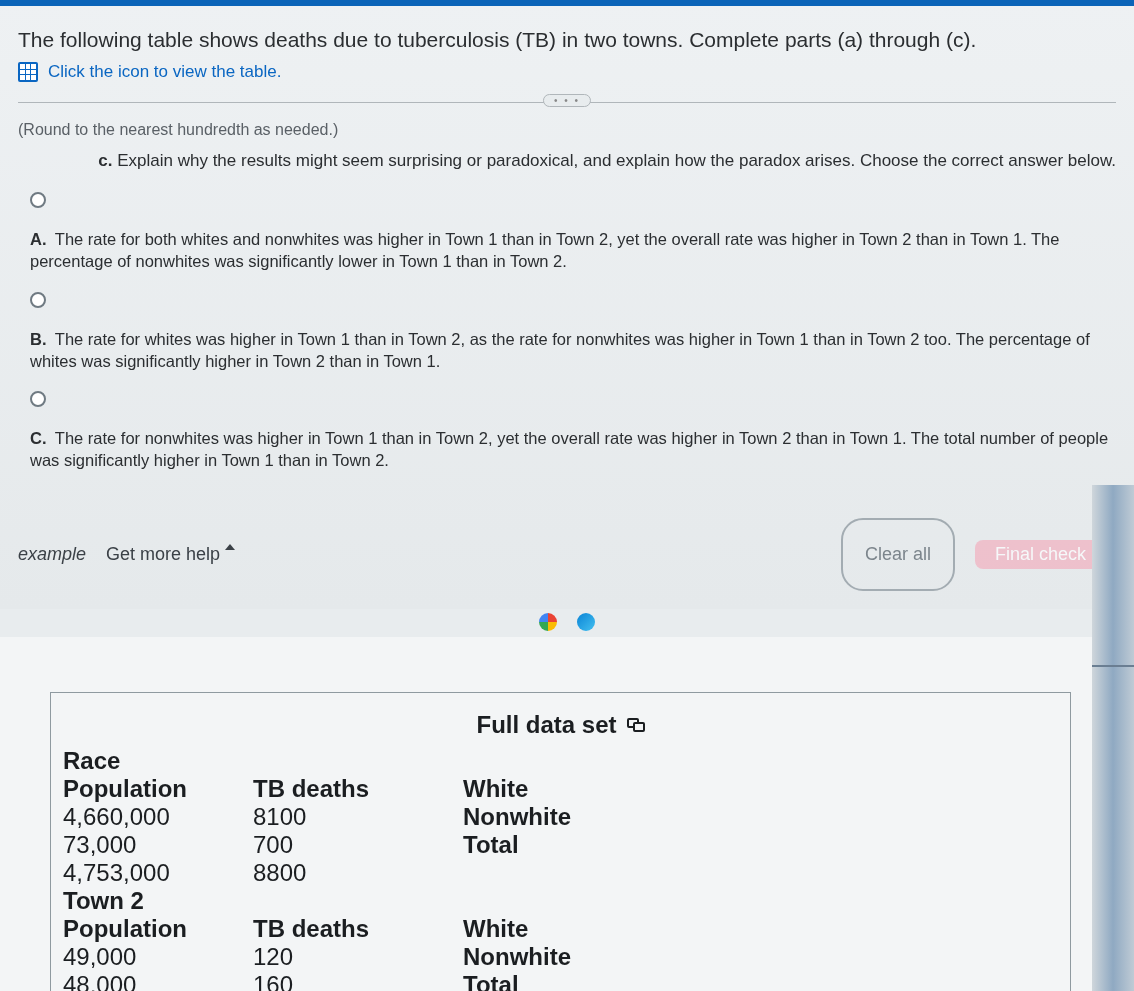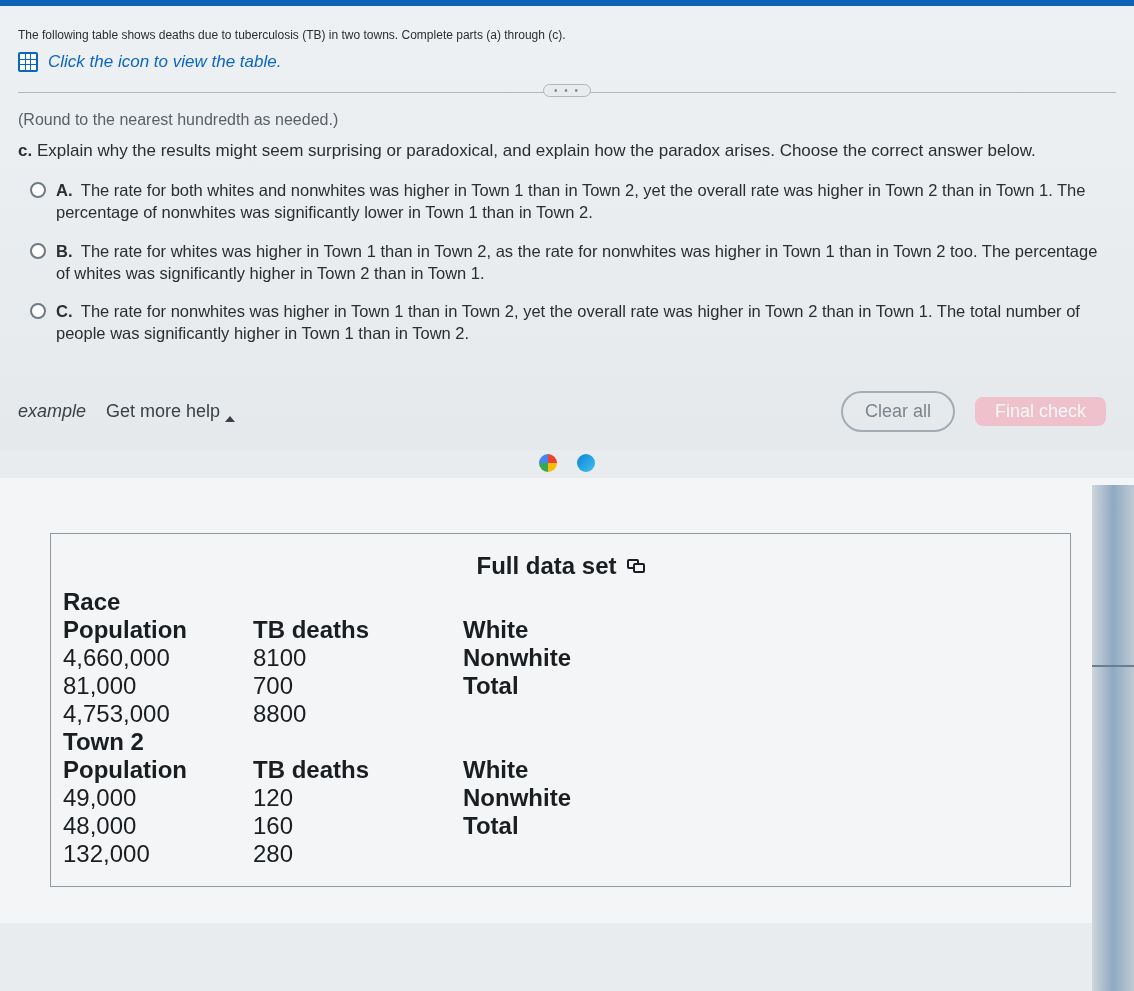--- a/index.html
+++ b/index.html
@@ -22,21 +22,21 @@
   }
   .top-bar {
     height: 6px;
     background: #0b64b8;
     position: absolute;
     top: 0;
     left: 0;
     right: 0;
   }
   .intro {
-    font-size: 12px;
+    font-size: 21px;
     color: #2b2e31;
     margin: 10px 0 10px 0;
   }
   .view-link {
     display: flex;
     align-items: center;
     gap: 10px;
     margin-bottom: 20px;
   }
   .grid-icon {
@@ -49,21 +49,20 @@
     gap: 1px;
     padding: 2px;
     border-radius: 2px;
   }
   .grid-icon span {
     background: #fff;
   }
   .view-text {
     color: #0a66c2;
     font-size: 17px;
-    font-style: italic;
   }
   .divider {
     border-top: 1px solid #b0b6ba;
     margin: 10px 0 5px 0;
     position: relative;
   }
   .divider .pill {
     position: absolute;
     left: 50%;
     top: -9px;
@@ -78,36 +77,38 @@
   }
   .round-note {
     color: #5a6066;
     font-size: 16px;
     margin: 18px 0 12px 0;
   }
   .part-c {
     font-size: 17px;
     color: #2b2e31;
     margin-bottom: 18px;
+    text-align: right;
   }
   .part-c .bold {
     font-weight: bold;
   }
   .options {
     padding-left: 12px;
     padding-right: 5px;
   }
   .option {
     display: flex;
     align-items: flex-start;
-    gap: 10px;
+    gap: 20px;
     margin-bottom: 16px;
     font-size: 16.5px;
     color: #2b2e31;
     line-height: 1.35;
+    flex-direction: column;
   }
   .radio {
     width: 16px;
     height: 16px;
     border: 2px solid #6f7a82;
     border-radius: 50%;
     margin-top: 3px;
     flex-shrink: 0;
     background: #fff;
   }
@@ -126,38 +127,38 @@
   }
   .example-link {
     color: #3b4147;
     font-size: 18px;
     font-style: italic;
   }
   .help-link {
     color: #3b4147;
     font-size: 18px;
     display: flex;
-    align-items: flex-end;
+    align-items: flex-start;
     gap: 5px;
   }
   .caret-up {
     width: 0;
     height: 0;
     border-left: 5px solid transparent;
     border-right: 5px solid transparent;
     border-bottom: 6px solid #3b4147;
   }
   .spacer {
     flex: 1;
   }
   .btn-clear {
     border: 2px solid #a3acb2;
     color: #7c858c;
     background: transparent;
-    padding: 8px 22px;
+    padding: 24px 22px;
     border-radius: 22px;
     font-size: 18px;
   }
   .btn-final {
     background: #f0b7c5;
     color: #fafcfd;
     border: none;
     padding: 4px 20px;
     border-radius: 8px;
     font-size: 18px;
@@ -340,21 +341,21 @@
 
       <div></div>
       <div class="hdr">Population</div>
       <div class="hdr">TB deaths</div>
 
       <div class="hdr">White</div>
       <div>4,660,000</div>
       <div>8100</div>
 
       <div class="hdr">Nonwhite</div>
-      <div>81,000</div>
+      <div>73,000</div>
       <div>700</div>
 
       <div class="hdr">Total</div>
       <div>4,753,000</div>
       <div>8800</div>
 
       <div></div>
       <div class="hdr">Town 2</div>
       <div></div>
 

